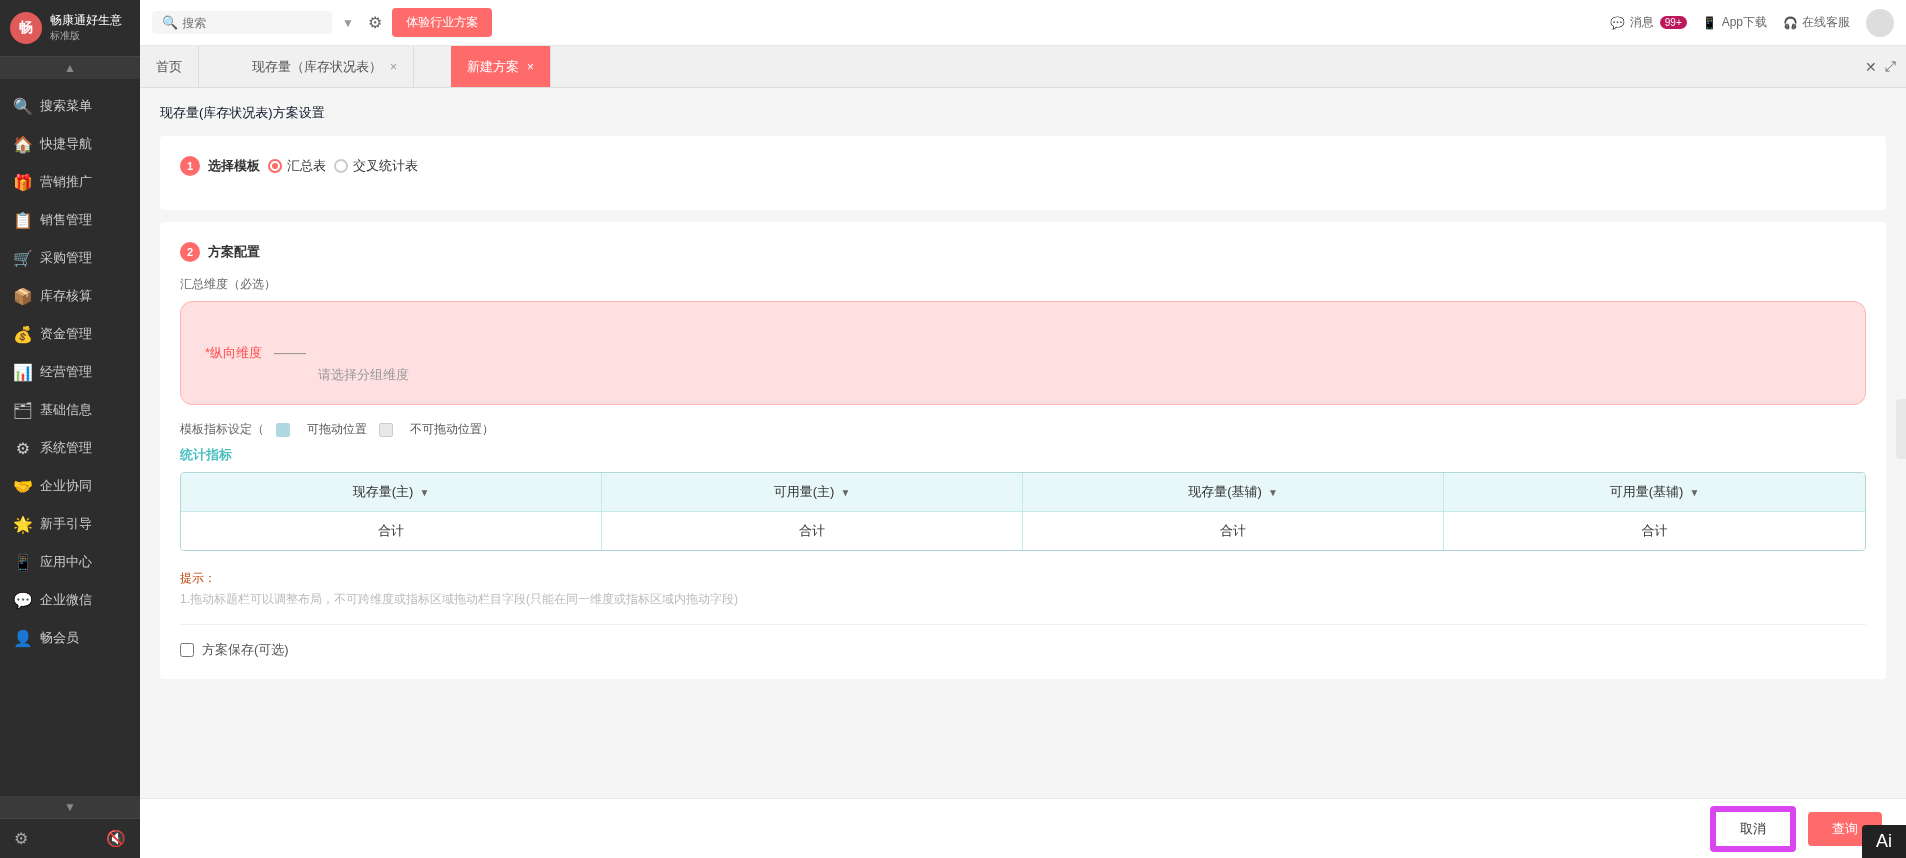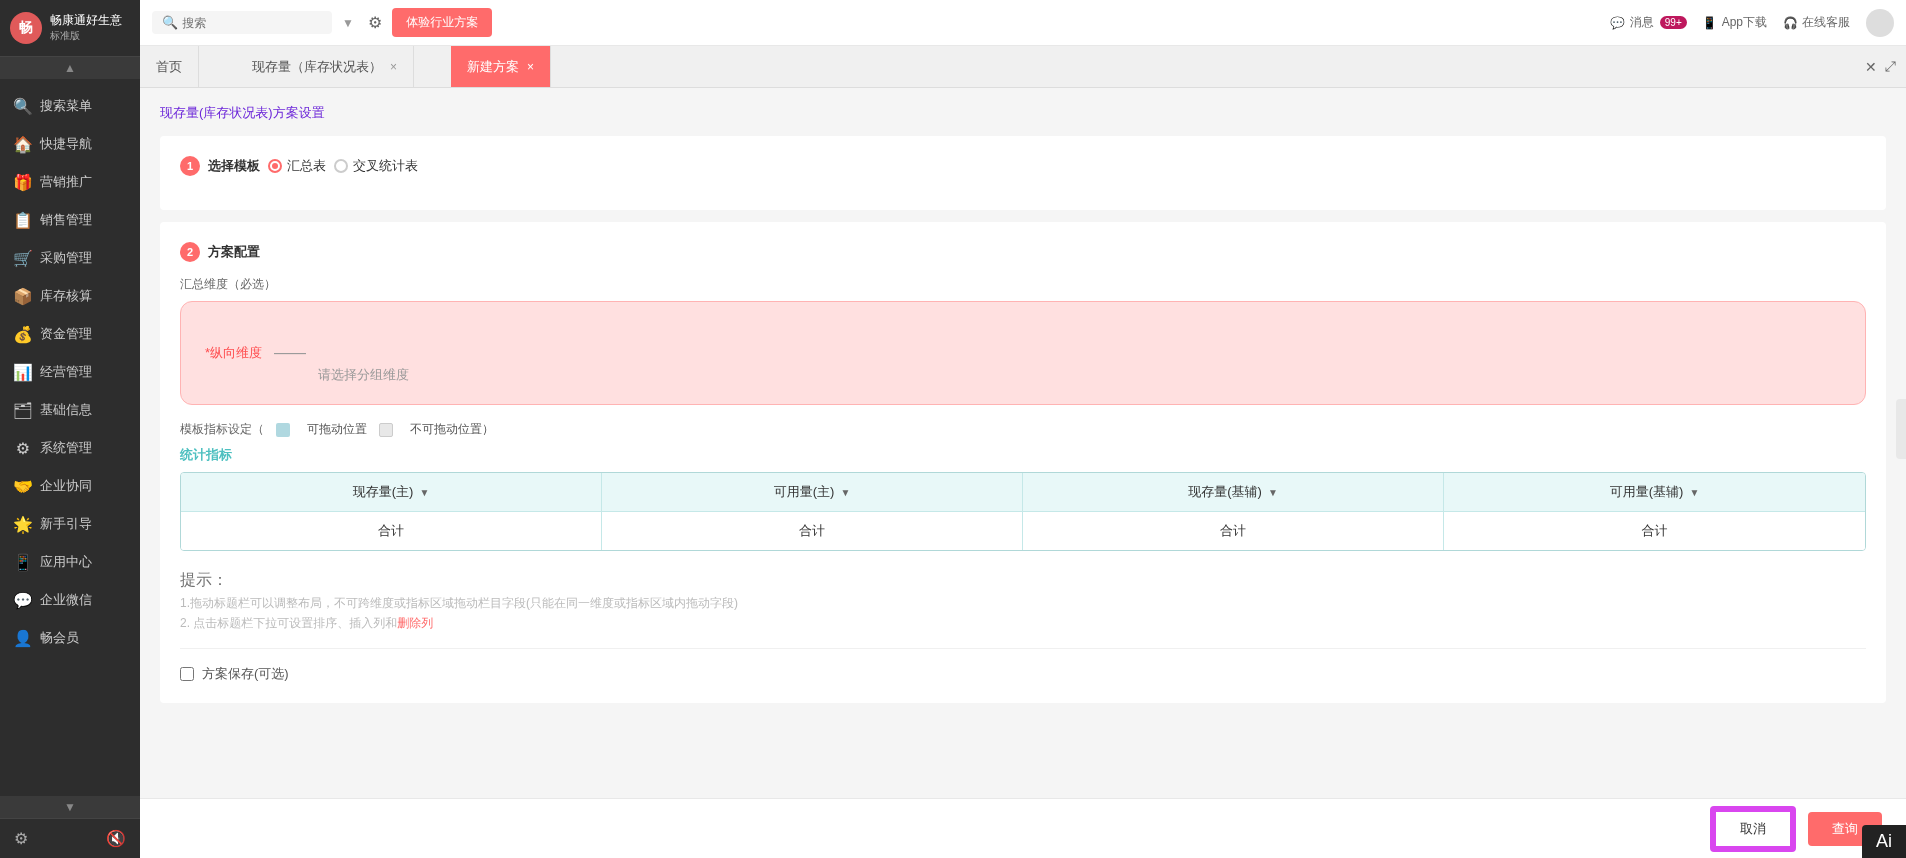--- a/index.html
+++ b/index.html
@@ -91,21 +91,21 @@
     .tab.active { background: #fff; color: #333; }
     .tab.new-tab { background: #ff6b6b; color: #fff; }
     .tab-close { font-size: 12px; color: #999; cursor: pointer; margin-left: 2px; }
     .tab-close.white { color: #fff; }
 
     
     .content {
       flex: 1; overflow-y: auto; padding: 16px 20px; background: #f5f5f5;
     }
 
-    .page-title { font-size: 13px; color: #6d28d9; margin-bottom: 14px; }
+    .page-title { font-size: 13px; color: #0f172a; margin-bottom: 14px; }
 
     .section-card {
       background: #fff; border-radius: 4px; padding: 20px;
       margin-bottom: 12px;
     }
 
     
     .step-label {
       display: flex; align-items: center; gap: 8px; margin-bottom: 14px;
     }
@@ -172,21 +172,21 @@
     }
     .stats-td {
       padding: 10px 14px; font-size: 13px; color: #333; text-align: center;
       border-right: 1px solid #c5e8e8;
     }
     .stats-td:last-child { border-right: none; }
     .chevron-icon { font-size: 10px; color: #666; }
 
     
     .tips-section { margin-top: 16px; }
-    .tips-title { font-size: 16px; color: #737373; margin-bottom: 4px; }
+    .tips-title { font-size: 12px; color: #c2410c; margin-bottom: 4px; }
     .tips-item { font-size: 12px; color: #bbb; margin-bottom: 3px; }
     .tips-highlight { color: #ff6b6b; }
 
     
     .save-row {
       display: flex; align-items: center; gap: 8px; margin-top: 16px;
       padding-top: 16px; border-top: 1px solid #f0f0f0;
     }
     .save-checkbox { width: 14px; height: 14px; border: 1px solid #ccc; cursor: pointer; }
     .save-label { font-size: 13px; color: #555; }
@@ -427,23 +427,20 @@
             <div class="stats-td">合计</div>
           </div>
       </div>
 
       
       <div class="tips-section">
         <div class="tips-title">提示：</div>
         <div class="tips-item">
           1.拖动标题栏可以调整布局，不可跨维度或指标区域拖动栏目字段(只能在同一维度或指标区域内拖动字段)
         </div>
-        <div class="tips-item">
-          2. 点击标题栏下拉可设置排序、插入列和<span class="tips-highlight">删除列</span>
-        </div>
       </div>
 
       
       <div class="save-row">
         <input type="checkbox" class="save-checkbox" style="">
         <span class="save-label">方案保存(可选)</span>
       </div>
     </div>
   </div>
 

